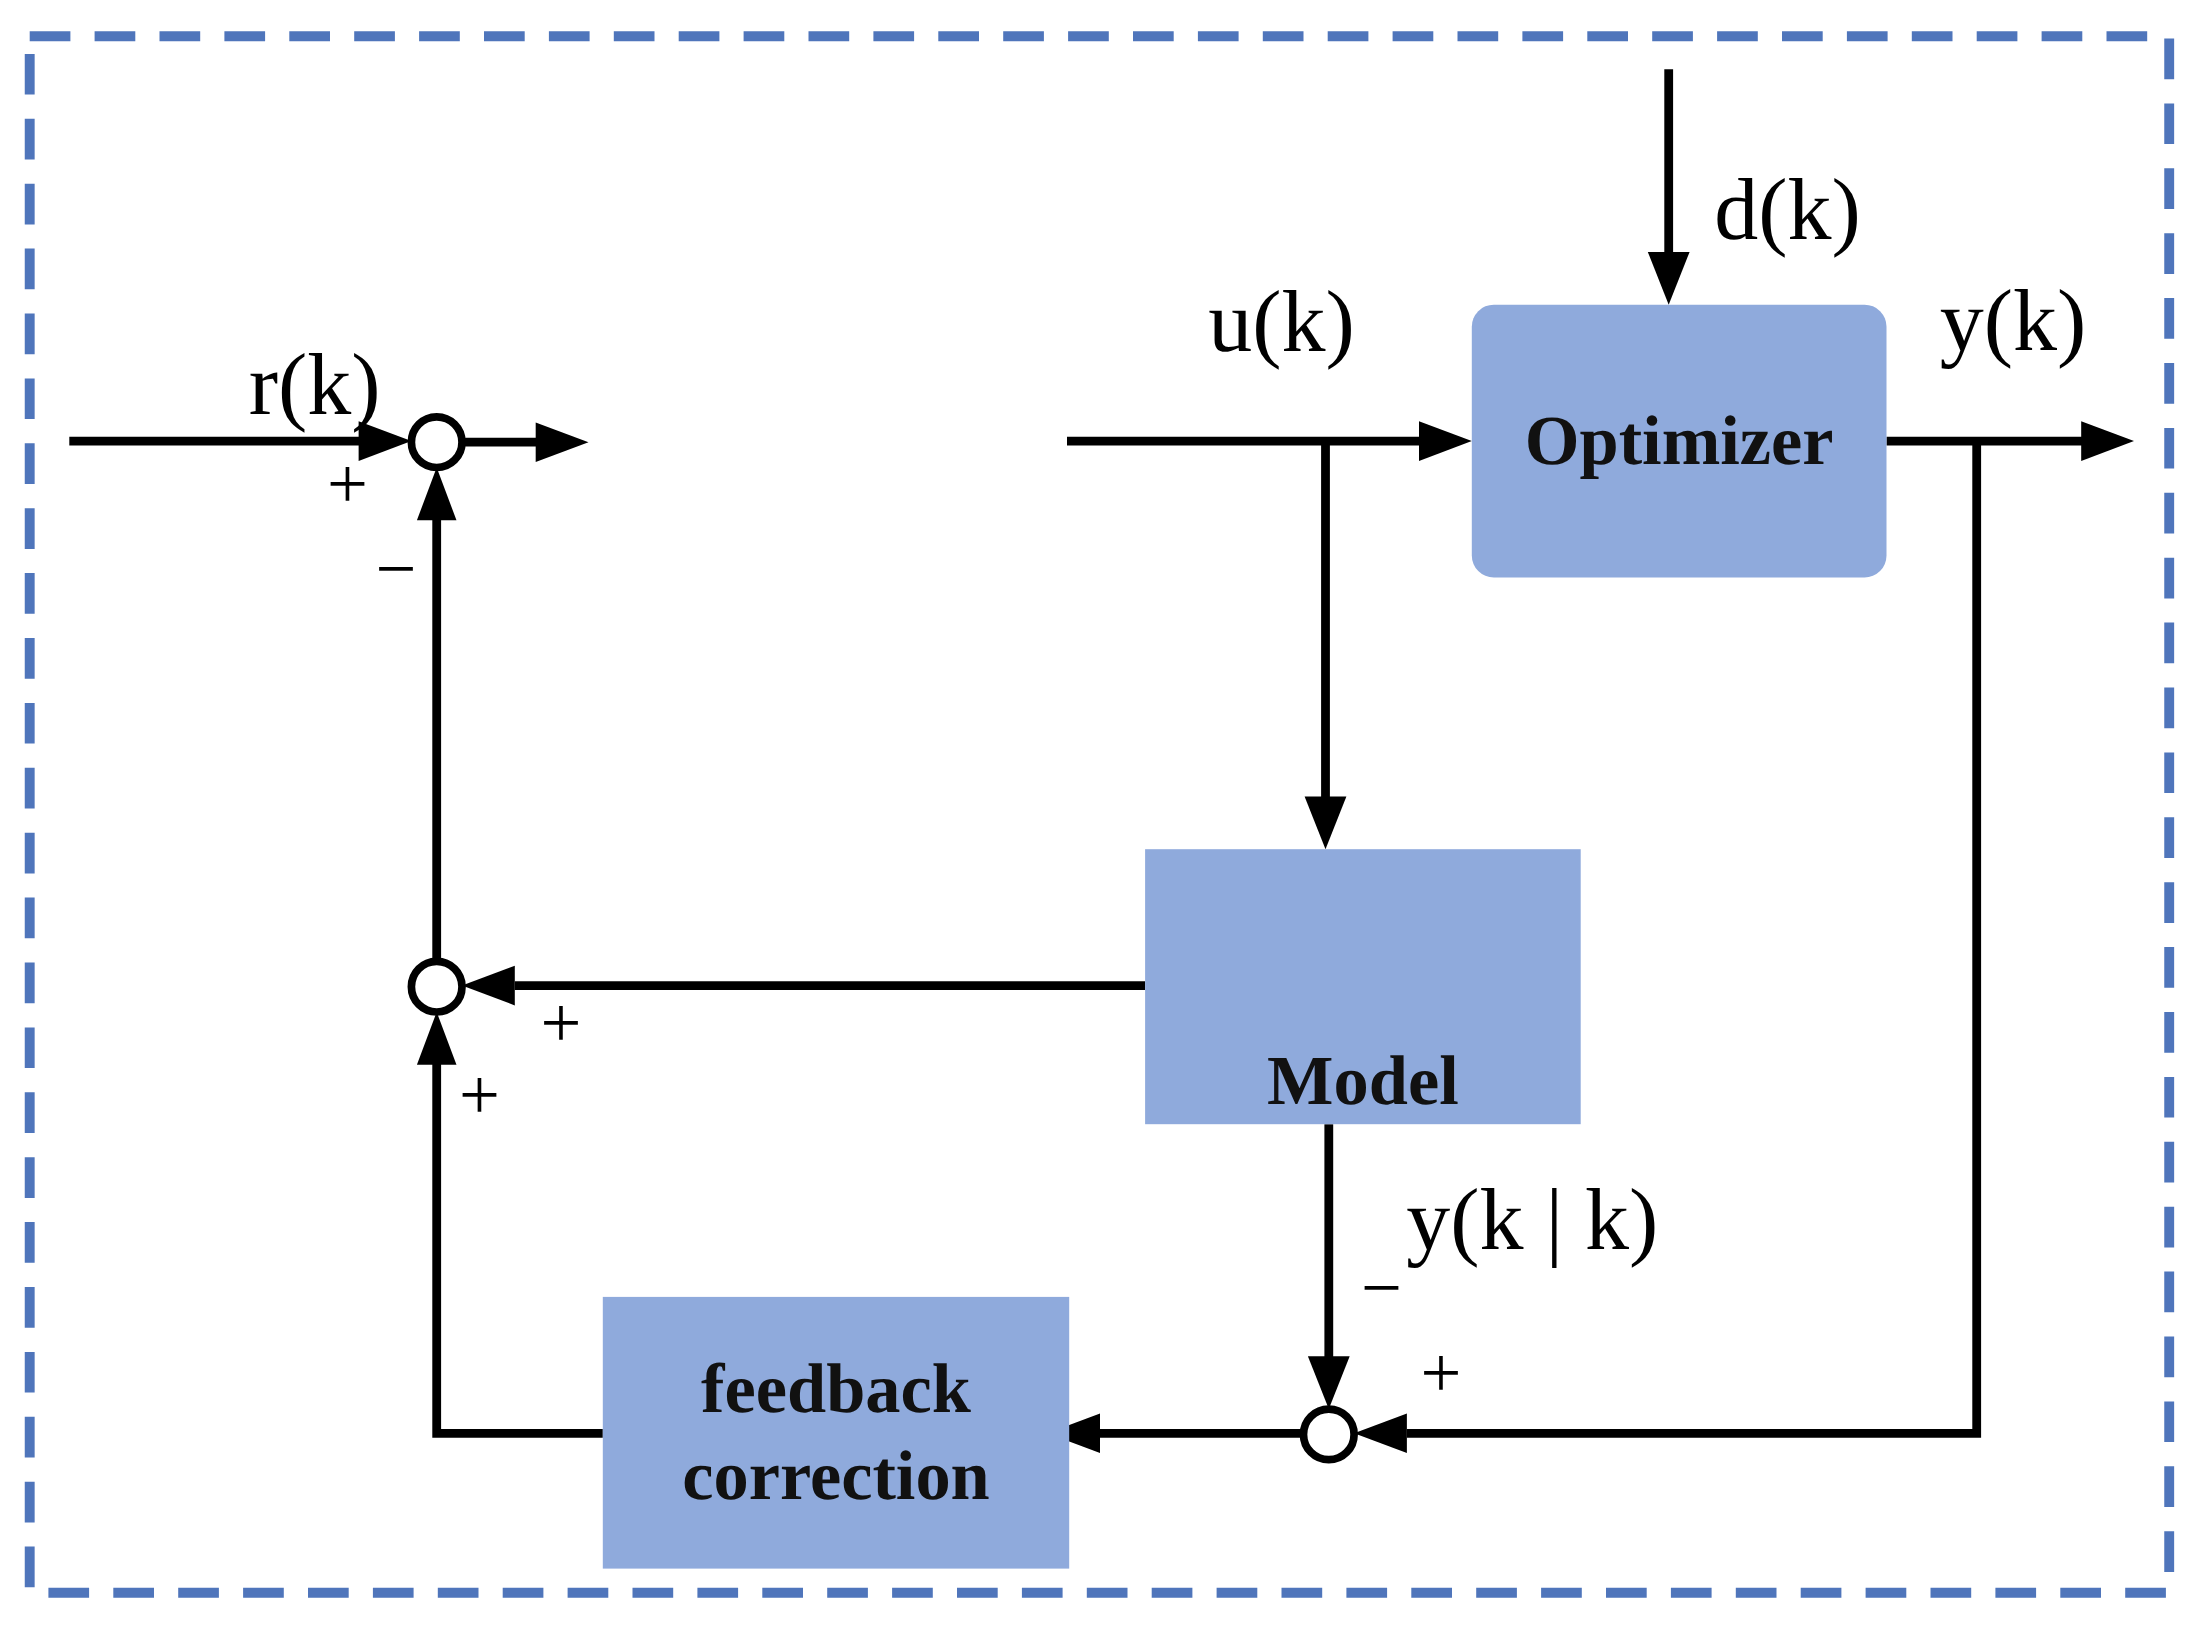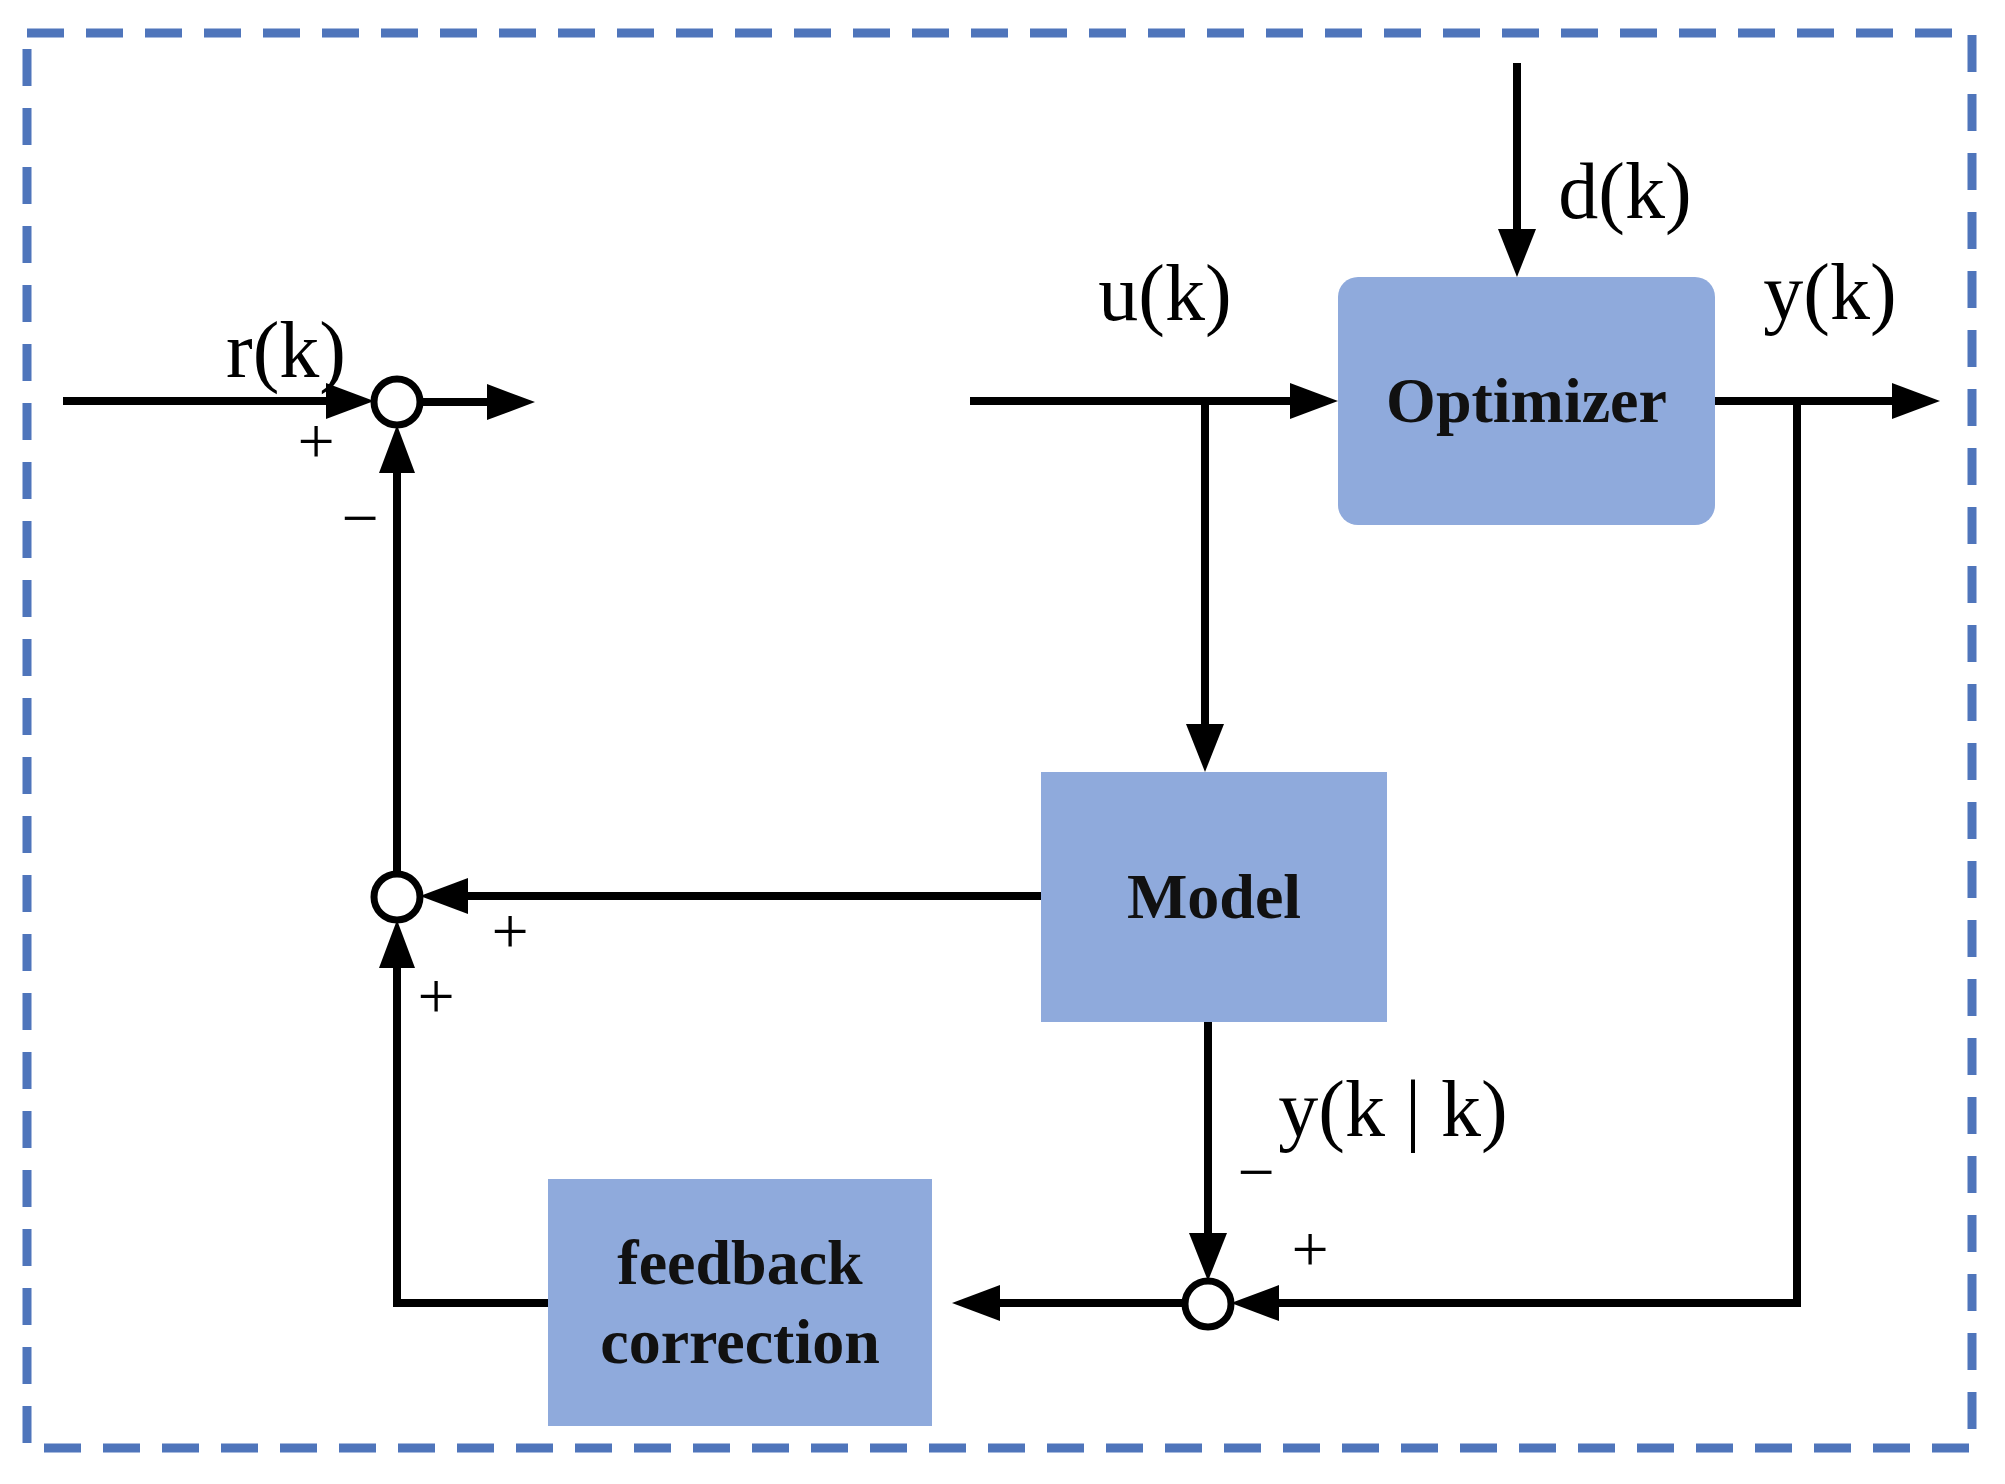--- a/index.html
+++ b/index.html
@@ -91,25 +91,25 @@
     <circle cx="397" cy="402" r="23" fill="#ffffff" stroke="#000" stroke-width="7"></circle>
     <circle cx="397" cy="897" r="23" fill="#ffffff" stroke="#000" stroke-width="7"></circle>
     <circle cx="1208" cy="1304" r="23" fill="#ffffff" stroke="#000" stroke-width="7"></circle>
   </svg>
 
 
   <div class="block" style="left:1338px; top:277px; width:377px; height:248px;border-radius:20px;">
     <span>Optimizer</span>
   </div>
 
-  <div class="block" style="left:1041px; top:772px; width:346px; height:250px;">
+  <div class="block" style="left:1041px; top:772px; width:396px; height:250px;justify-content:flex-end;">
     <span>Model</span>
   </div>
 
-  <div class="block" style="left:548px; top:1179px; width:384px; height:247px;">
+  <div class="block" style="left:548px; top:1179px; width:424px; height:247px;">
     <span>feedback</span>
     <span>correction</span>
   </div>
 
   <div class="mathlabel" style="left:286px; top:308px;margin-top:42px;">r(k)</div>
   <div class="mathlabel" style="left:1165px; top:293px;">u(k)</div>
   <div class="mathlabel" style="left:1625px; top:191px;">d(k)</div>
   <div class="mathlabel" style="left:1830px; top:292px;">y(k)</div>
   <div class="mathlabel" style="left:1393px; top:1109px;">y(k | k)</div>
 

